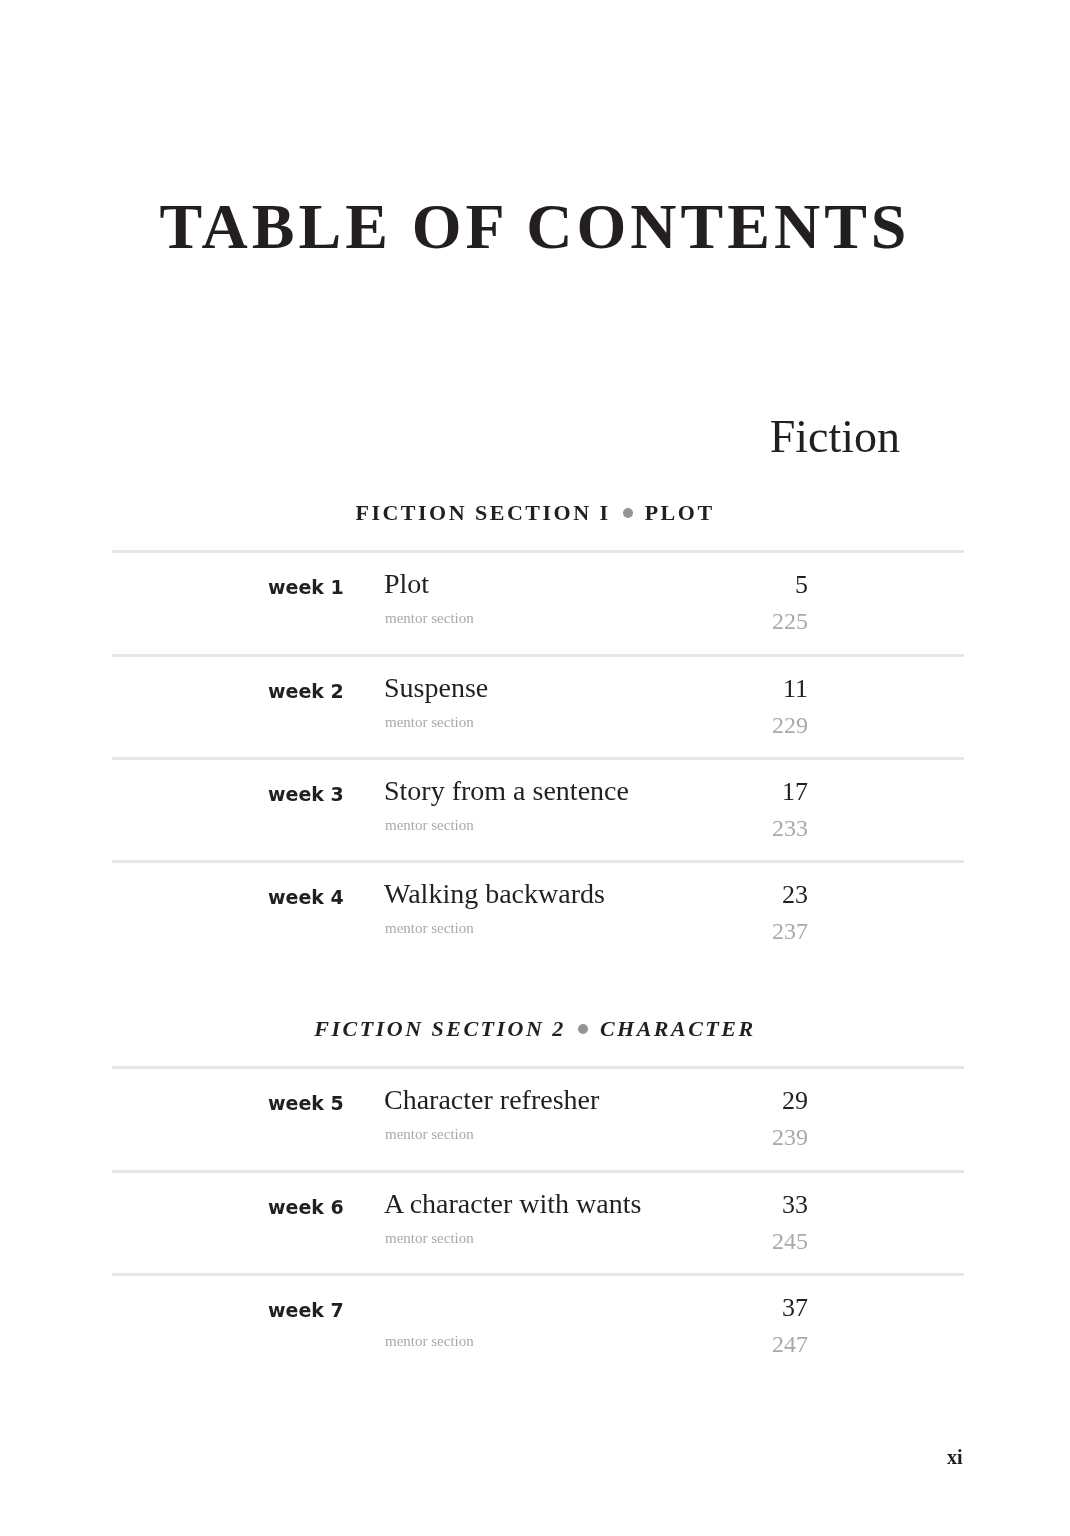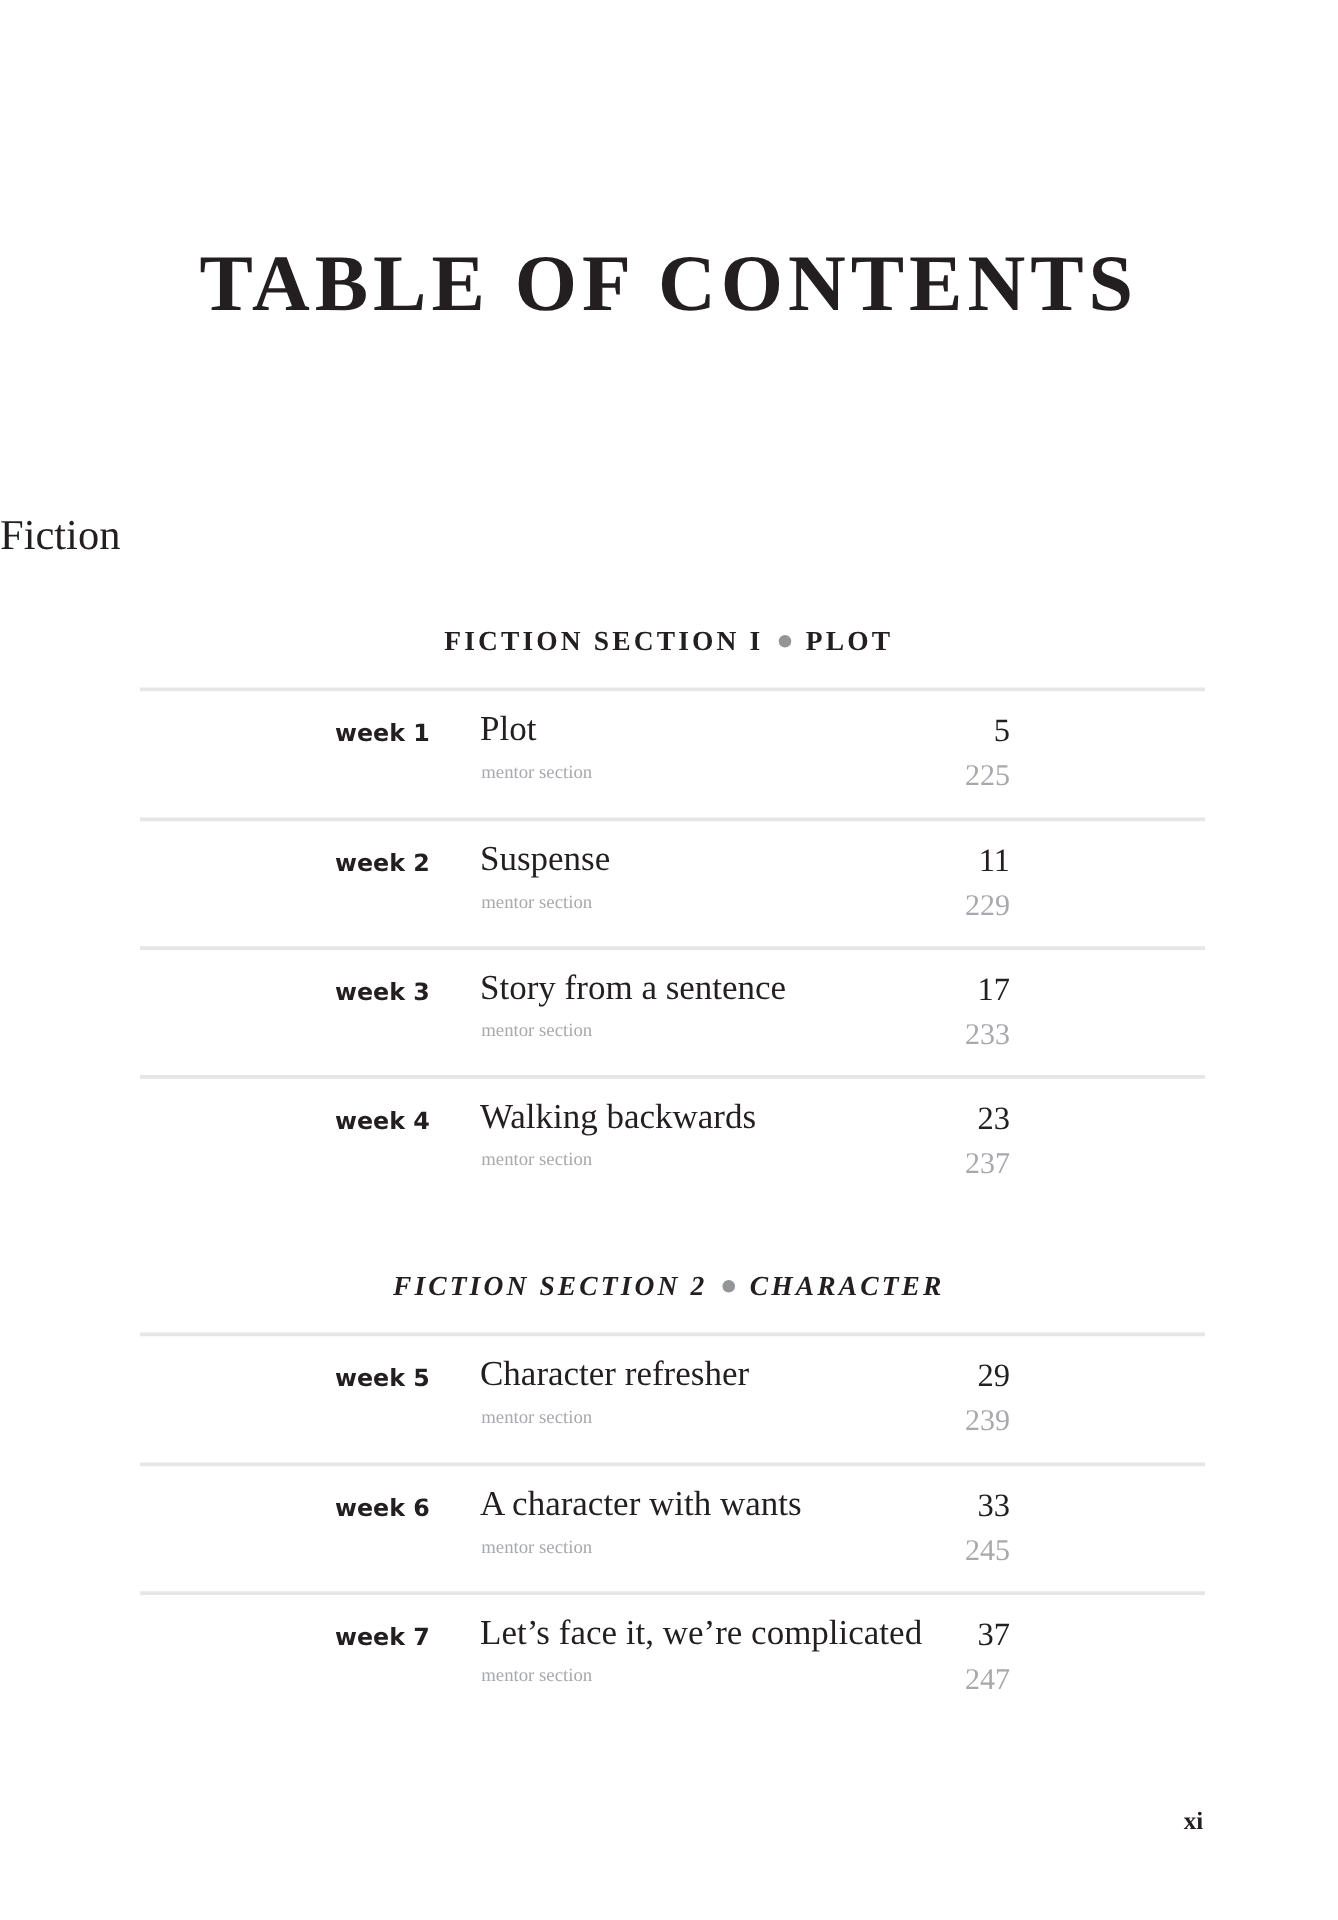--- a/index.html
+++ b/index.html
@@ -1,18 +1,18 @@
 <!DOCTYPE html>
 <html><head>
 <meta charset="utf-8">
 <style>
   html,body{margin:0;padding:0;background:#fff;}
   body{width:1070px;height:1536px;position:relative;overflow:hidden;color:#231f20;font-family:"Liberation Serif",serif;}
   .title{position:absolute;top:190px;left:0;width:1070px;text-align:center;font-size:64px;letter-spacing:4px;font-weight:bold;margin:0;}
-  .part{position:absolute;top:410px;left:0;width:900px;text-align:left;font-size:34px;margin:0;font-weight:normal;}
+  .part{position:absolute;top:410px;left:0;width:900px;text-align:right;font-size:46px;margin:0;font-weight:normal;}
   .sechead{position:absolute;left:0;width:1070px;text-align:center;font-size:22px;font-weight:bold;letter-spacing:2.5px;}
   .dot{display:inline-block;width:10px;height:10px;border-radius:50%;background:#939598;margin:0 12px;vertical-align:middle;position:relative;top:-2px;}
   .rule{position:absolute;left:112px;width:852px;height:3px;background:#e6e6e6;}
   .entry{position:absolute;left:0;width:1070px;height:80px;}
   .week{position:absolute;left:268px;top:14px;font-family:"DejaVu Sans",sans-serif;font-weight:bold;font-size:19px;color:#231f20;}
   .etitle{position:absolute;left:384px;top:6px;font-size:28px;color:#231f20;}
   .epage{position:absolute;right:262px;top:8px;font-size:26px;color:#231f20;}
   .mentor{position:absolute;left:385px;top:48px;font-size:15px;color:#a7a9ac;}
   .mpage{position:absolute;right:262px;top:46px;font-size:24px;color:#a7a9ac;}
   .folio{position:absolute;left:947px;top:1446px;font-size:20px;font-weight:bold;}
@@ -81,19 +81,18 @@
   <span class="week">week 6</span>
   <span class="etitle">A character with wants</span>
   <span class="epage">33</span>
   <span class="mentor">mentor section</span>
   <span class="mpage">245</span>
 </div>
 <div class="rule" style="top:1273px;"></div>
 
 <div class="entry" style="top:1285px;">
   <span class="week">week 7</span>
-  <span class="etitle">Let’s face it, we’re complicated</span>
   <span class="epage">37</span>
   <span class="mentor">mentor section</span>
   <span class="mpage">247</span>
 </div>
 
 <div class="folio">xi</div>
 
 </body></html>

